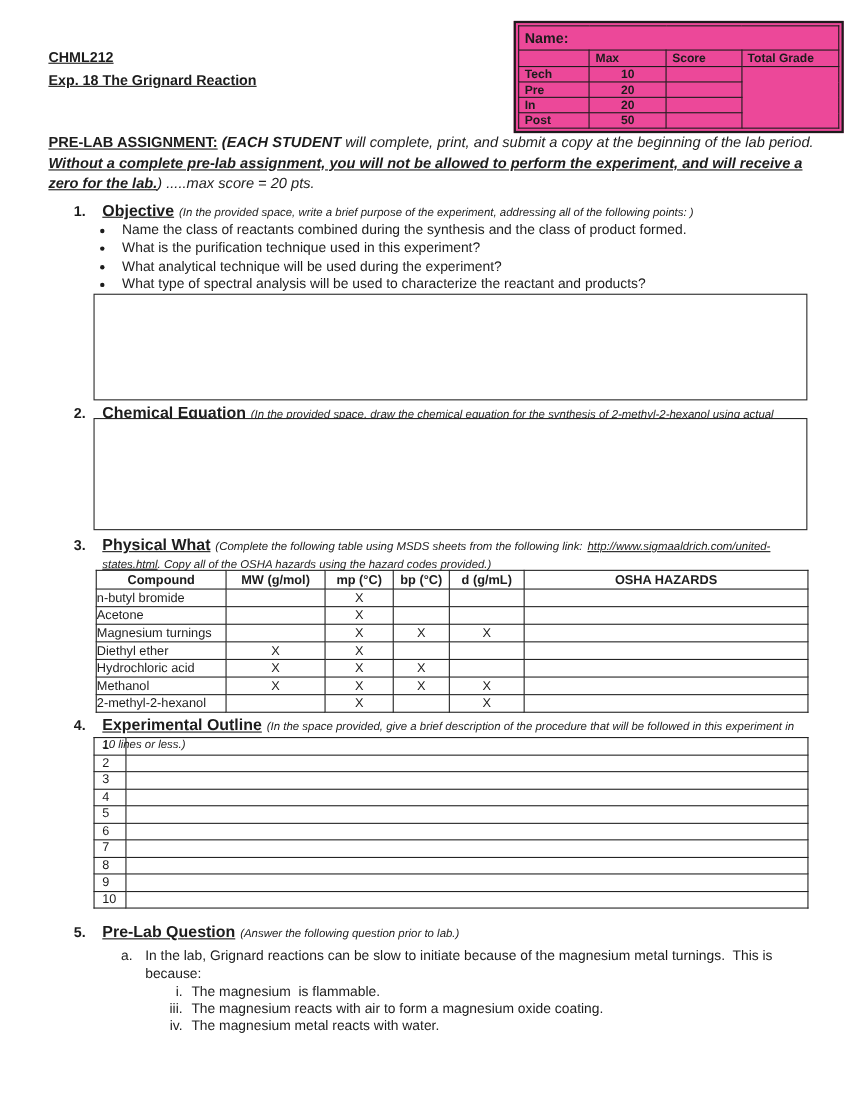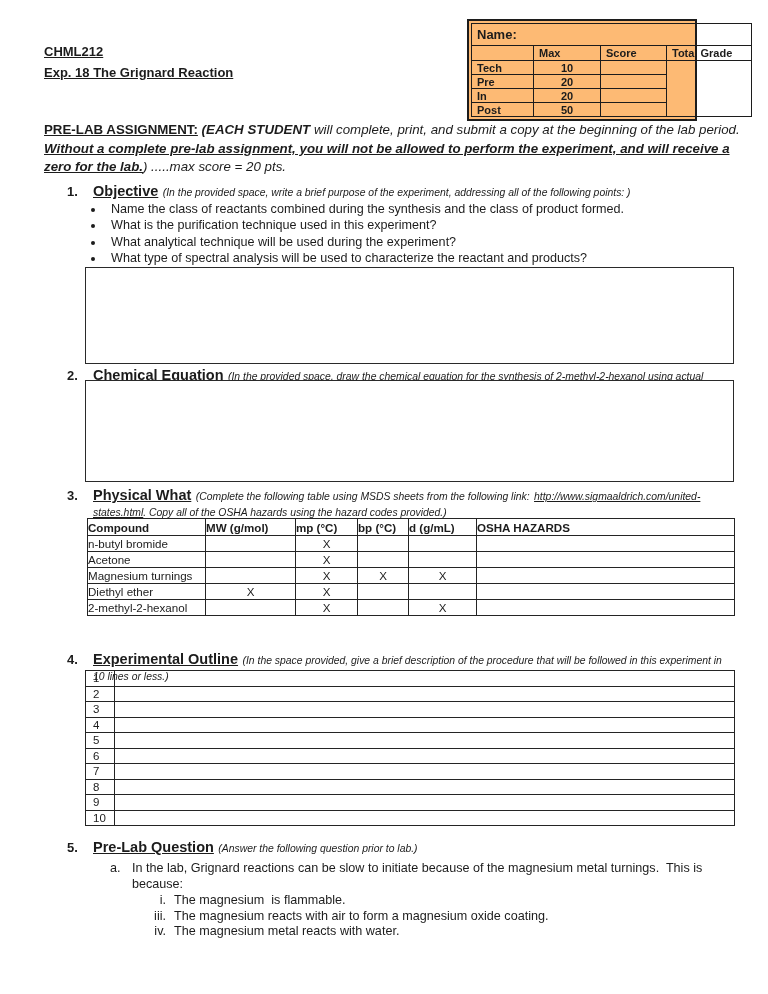--- a/index.html
+++ b/index.html
@@ -4,22 +4,22 @@
 <style>
   html,body{margin:0;padding:0;background:#ffffff;}
   .page{position:relative;width:768px;height:994px;background:#ffffff;
         font-family:"Liberation Sans",sans-serif;color:#1c1c1c;overflow:hidden;}
 
   
   .course-header{position:absolute;left:44px;top:41px;font-size:13px;font-weight:bold;line-height:21px;}
   .course-header .hline{text-decoration:underline;}
 
   
-  .grade-box{position:absolute;left:467px;top:19px;width:230px;box-sizing:border-box;
-             border:2px solid #1c1c1c;padding:2px;background:#fdba74;}
+  .grade-box{position:absolute;left:467px;top:19px;width:300px;box-sizing:border-box;
+             border:2px solid #1c1c1c;padding:2px;background:#ec4899;}
   .grade-box table{width:100%;border-collapse:collapse;table-layout:fixed;}
   .grade-box td{border:1.5px solid #1c1c1c;font-weight:bold;padding:0 5px;overflow:hidden;white-space:nowrap;}
   .g-name-row td{font-size:13px;height:21px;}
   .g-hdr-row td{font-size:11px;height:14px;}
   .g-row td{font-size:11px;height:13px;}
   .g-num{text-align:center;}
 
   
   .intro{position:absolute;left:44px;top:121px;width:700px;margin:0;
          font-size:13.3px;font-style:italic;line-height:18.6px;}
@@ -40,21 +40,21 @@
   .bullets{position:absolute;left:84px;top:201px;width:645px;margin:0;padding:0 0 0 21px;}
   .bullets li{font-size:12.6px;line-height:16.4px;list-style:disc;padding-left:6px;}
 
   
   .answer-box{position:absolute;left:85px;width:649px;box-sizing:border-box;
               border:1.5px solid #2a2a2a;background:#fff;}
 
   
   .pd-table{position:absolute;left:87px;top:518px;width:648px;border-collapse:collapse;table-layout:fixed;}
   .pd-table th,.pd-table td{border:1.3px solid #242424;font-size:11.6px;padding:0;}
-  .pd-table th{font-weight:bold;height:16px;text-align:left;}
+  .pd-table th{font-weight:bold;height:16px;text-align:center;}
   .pd-compound{padding-left:5px;height:15px;text-align:left;}
   .pd-x{text-align:center;}
 
   
   .ol-table{position:absolute;left:85px;top:670px;width:650px;border-collapse:collapse;table-layout:fixed;}
   .ol-table td{border:1.3px solid #242424;font-size:11.5px;height:14.5px;padding:0 0 0 7px;}
 
   
   .question-row{display:flex;margin:4px 0 0 43px;font-size:12.6px;line-height:16px;}
   .q-label{flex:0 0 22px;}
@@ -203,20 +203,36 @@
         <td class="pd-x">X</td>
         <td class="pd-x">X</td>
         <td></td>
       </tr>
       <tr>
         <td class="pd-compound">Diethyl ether</td>
         <td class="pd-x">X</td>
         <td class="pd-x">X</td>
         <td class="pd-x"></td>
         <td class="pd-x"></td>
+        <td></td>
+      </tr>
+      <tr>
+        <td class="pd-compound">Hydrochloric acid</td>
+        <td class="pd-x">X</td>
+        <td class="pd-x">X</td>
+        <td class="pd-x">X</td>
+        <td class="pd-x"></td>
+        <td></td>
+      </tr>
+      <tr>
+        <td class="pd-compound">Methanol</td>
+        <td class="pd-x">X</td>
+        <td class="pd-x">X</td>
+        <td class="pd-x">X</td>
+        <td class="pd-x">X</td>
         <td></td>
       </tr>
       <tr>
         <td class="pd-compound">2-methyl-2-hexanol</td>
         <td class="pd-x"></td>
         <td class="pd-x">X</td>
         <td class="pd-x"></td>
         <td class="pd-x">X</td>
         <td></td>
       </tr>

